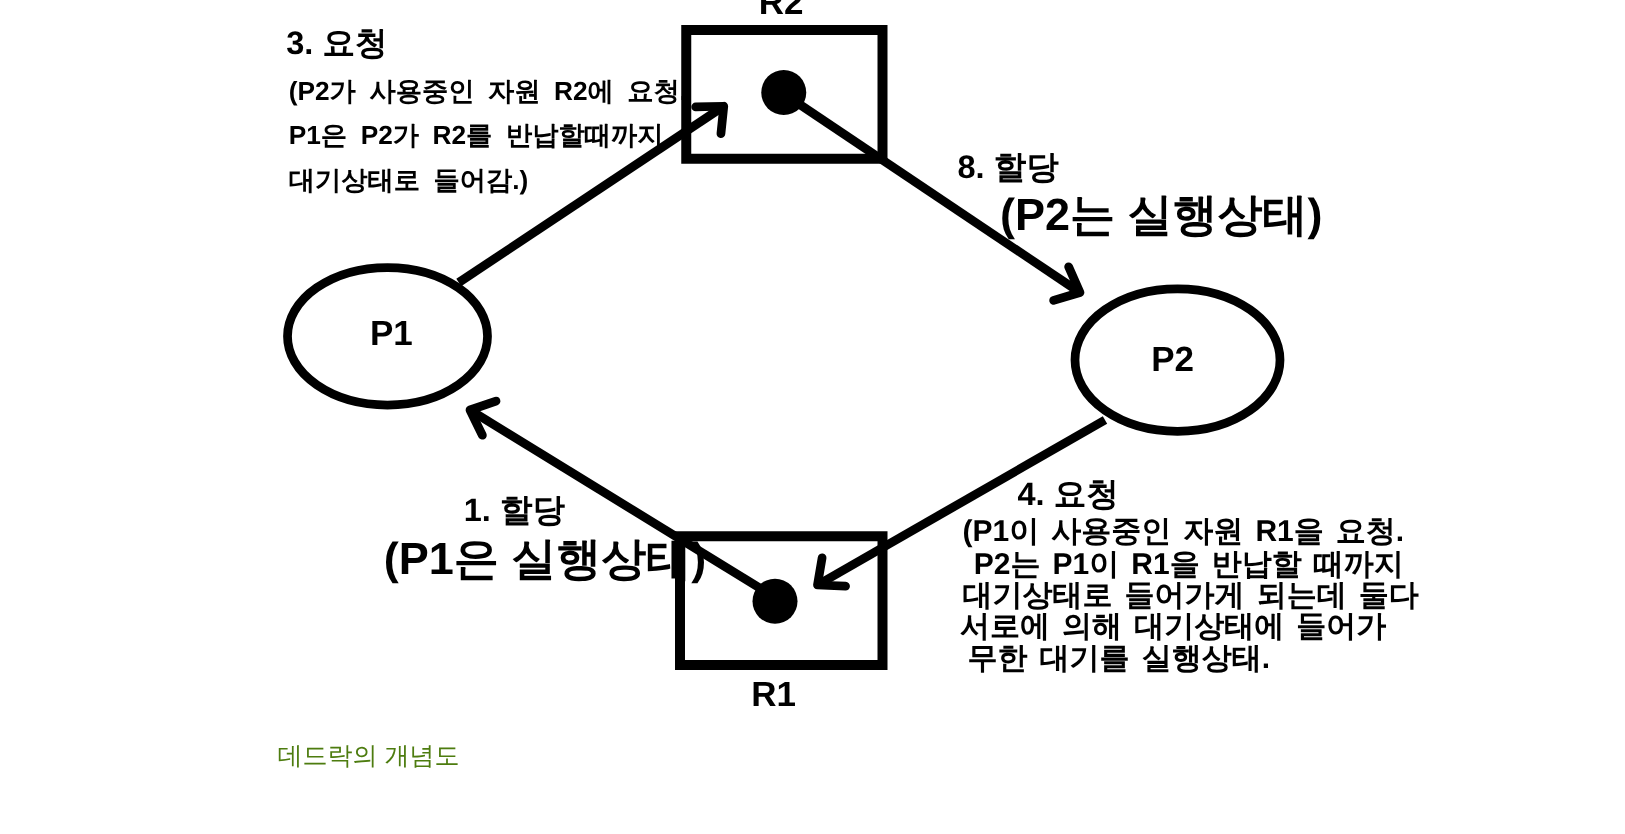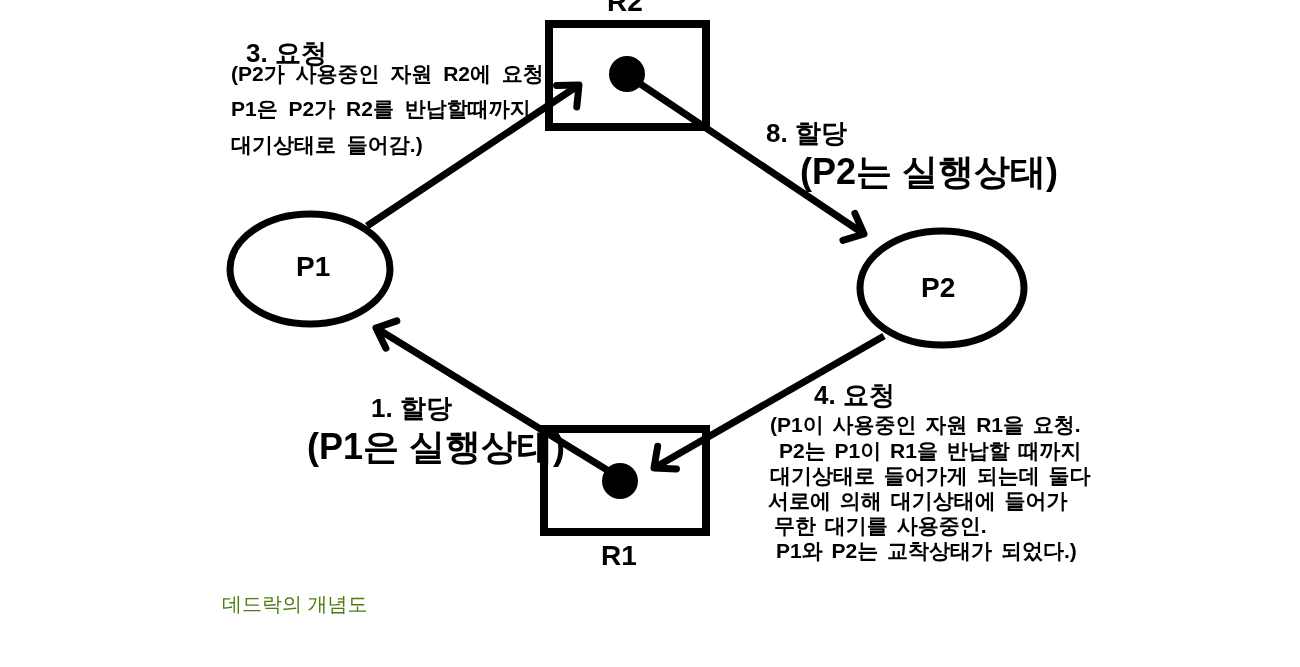--- a/index.html
+++ b/index.html
@@ -16,21 +16,21 @@
     position: absolute;
     color: #000000;
     font-weight: bold;
     white-space: nowrap;
     line-height: 1.1;
   }
   .node-lbl { font-size: 28px; letter-spacing: 0px; }
   .step-title { font-size: 26px; }
   .step-sub { font-size: 36px; }
   .step-line { font-size: 21px; word-spacing: 5px; }
-  .step4-line { font-size: 21px; word-spacing: 3px; }
+  .step4-line { font-size: 24px; word-spacing: 3px; }
   .caption {
     position: absolute;
     left: 222px;
     top: 591px;
     font-size: 20px;
     color: #4d7c0f;
     font-weight: normal;
     white-space: nowrap;
   }
 </style>
@@ -64,34 +64,33 @@
 
     <circle cx="627" cy="74" r="18" fill="#000000"></circle>
     <circle cx="620" cy="481" r="18" fill="#000000"></circle>
   </svg>
 
   <div class="lbl node-lbl" style="left:607px; top:-13px;">R2</div>
   <div class="lbl node-lbl" style="left:296px; top:252px;">P1</div>
   <div class="lbl node-lbl" style="left:921px; top:273px;">P2</div>
   <div class="lbl node-lbl" style="left:601px; top:541px;">R1</div>
 
-  <div class="lbl step-title" style="left:246px; top:20px;margin-top:19px;">3. 요청</div>
+  <div class="lbl step-title" style="left:229px; top:20px;">3. 요청</div>
   <div class="lbl step-line" style="left:231px; top:62px;">(P2가 사용중인 자원 R2에 요청.</div>
   <div class="lbl step-line" style="left:231px; top:97px;">P1은 P2가 R2를 반납할때까지</div>
   <div class="lbl step-line" style="left:231px; top:133px;">대기상태로 들어감.)</div>
 
   <div class="lbl step-title" style="left:766px; top:119px;">8. 할당</div>
   <div class="lbl step-sub" style="left:800px; top:152px;">(P2는 실행상태)</div>
 
   <div class="lbl step-title" style="left:371px; top:394px;">1. 할당</div>
   <div class="lbl step-sub" style="left:307px; top:427px;">(P1은 실행상태)</div>
 
   <div class="lbl step-title" style="left:814px; top:381px;">4. 요청</div>
   <div class="lbl step4-line" style="left:770px; top:413px;">(P1이 사용중인 자원 R1을 요청.</div>
   <div class="lbl step4-line" style="left:779px; top:439px;">P2는 P1이 R1을 반납할 때까지</div>
   <div class="lbl step4-line" style="left:770px; top:464px;">대기상태로 들어가게 되는데 둘다</div>
   <div class="lbl step4-line" style="left:768px; top:489px;">서로에 의해 대기상태에 들어가</div>
-  <div class="lbl step4-line" style="left:774px; top:514px;">무한 대기를 사용중인.</div>
-  <div class="lbl step4-line" style="left:776px; top:539px;">P1와 P2는 교착상태가 되었다.)</div>
+  <div class="lbl step4-line" style="left:774px; top:514px;">무한 대기를 실행상태.</div>
 
   <div class="caption">데드락의 개념도</div>
 
 </div>
 
 </body></html>

